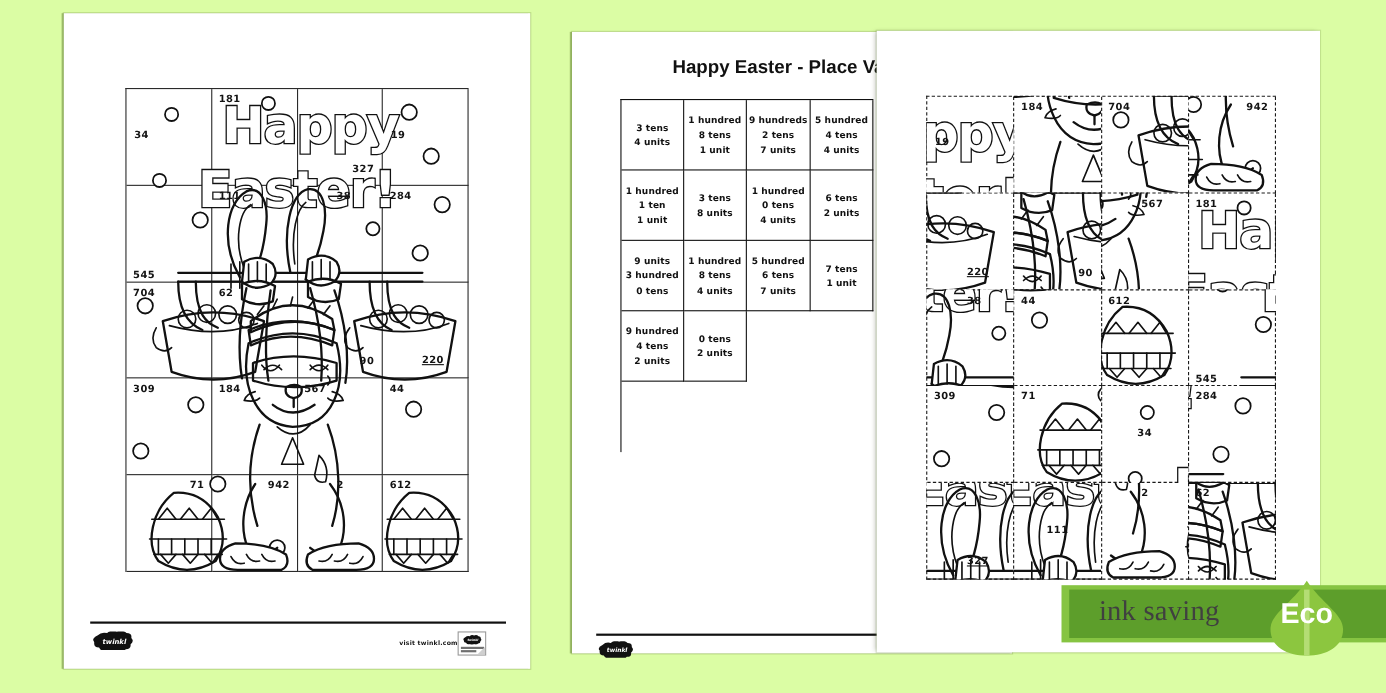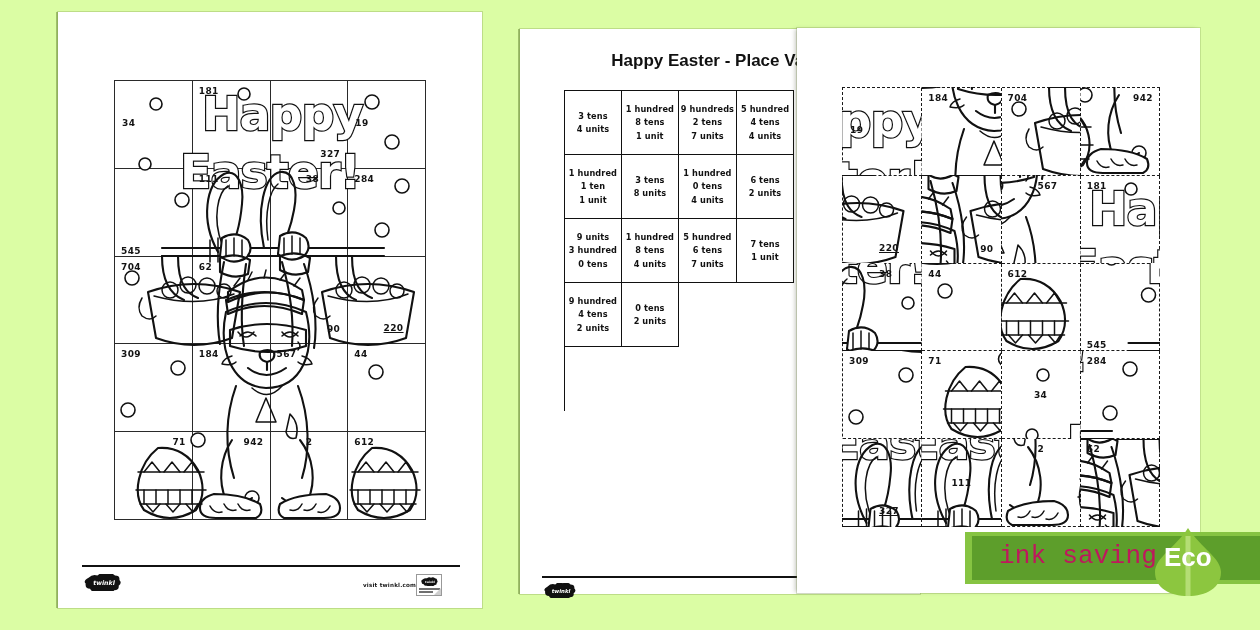--- a/index.html
+++ b/index.html
@@ -183,23 +183,23 @@
     width: 295px; height: 52px;
     background: #86c442;
   }
   #eco-bar-front {
     position: absolute; left: 7px; top: 6px;
     width: 288px; height: 44px;
     background: #5d9e2b;
   }
   #eco-ink-text {
     position: absolute; left: 34px; top: 11px;
-    font-size: 26px; color: #be185d;
+    font-size: 26px; color: #404040;
     letter-spacing: .2px;
-    font-family: Liberation Mono, monospace;
+    font-family: Liberation Serif, serif;
   }
   #eco-leaf {
     position: absolute; left: 186px; top: -4px;
     width: 74px; height: 72px;
   }
   #eco-leaf svg { display:block; width:100%; height:100%; }
   #eco-word {
     position: absolute; left: 199px; top: 12px;
     font-size: 26px; font-weight: 700; color: #ffffff;
     font-family: "Liberation Sans", sans-serif;

